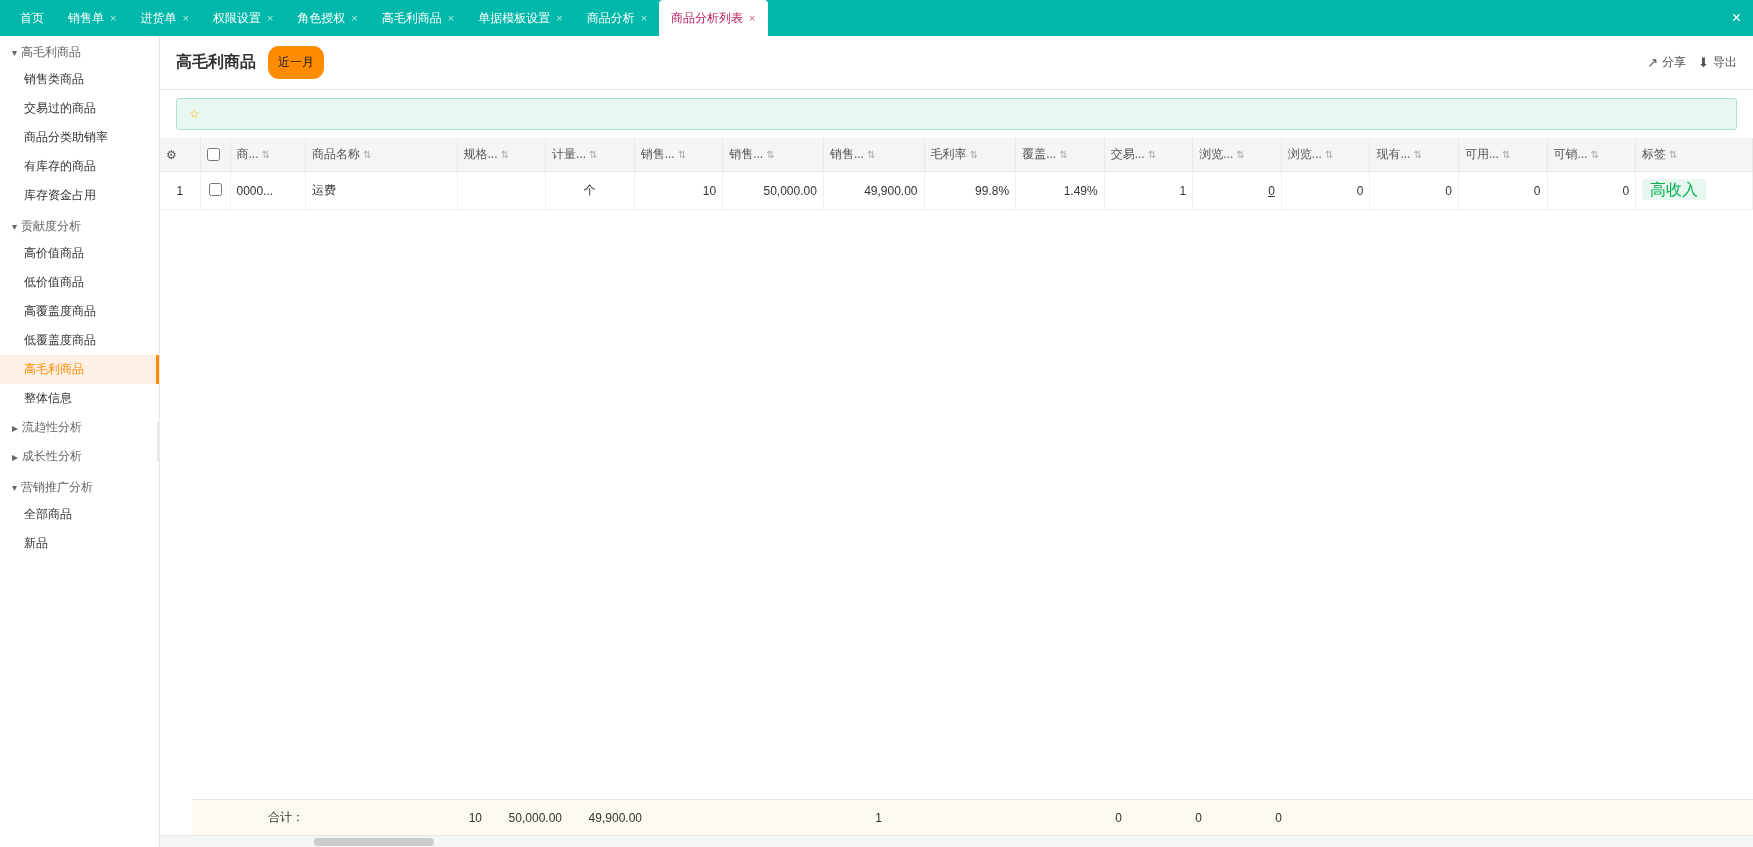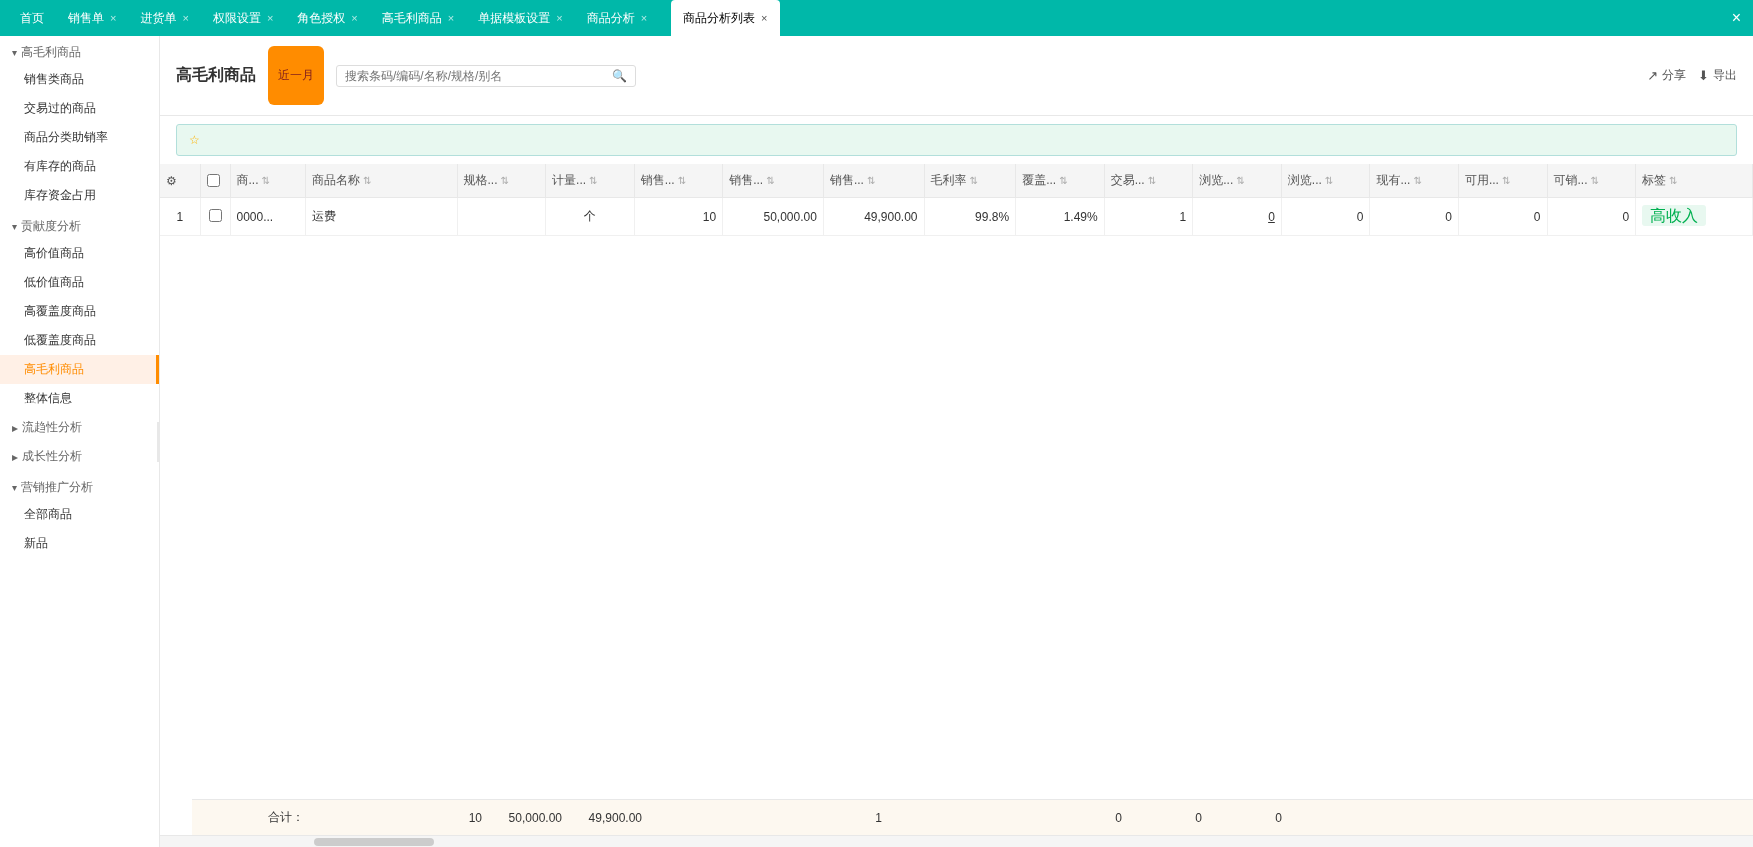--- a/index.html
+++ b/index.html
@@ -21,23 +21,22 @@
       display: flex;
       align-items: center;
       cursor: pointer;
       white-space: nowrap;
       color: white;
       font-size: 13px;
       position: relative;
     }
     .top-nav .nav-item.active {
       background: white;
-      color: #000000;
+      color: #be185d;
       border-radius: 4px 4px 0 0;
-      margin-left: 12px;
     }
     .top-nav .nav-item .close-x {
       margin-left: 6px;
       font-size: 11px;
       opacity: 0.7;
     }
     .top-nav .nav-spacer { flex: 1; }
     .top-nav .nav-close {
       padding: 0 12px;
       height: 36px;
@@ -128,24 +127,24 @@
       border-bottom: 1px solid #e8e8e8;
       background: white;
     }
     .content-title {
       font-size: 16px;
       font-weight: bold;
       color: #333;
     }
     .filter-btn {
       background: #ff8c00;
-      color: #7f1d1d;
+      color: #0f172a;
       border: none;
-      border-radius: 6px;
-      padding: 21px 10px;
+      border-radius: 11px;
+      padding: 8px 10px;
       cursor: pointer;
       font-size: 12px;
     }
     .search-bar {
       display: flex;
       align-items: center;
       border: 1px solid #ddd;
       border-radius: 3px;
       padding: 3px 8px;
       gap: 4px;
@@ -399,24 +398,20 @@
     <div class="sidebar-item">
       <span>新品</span>
     </div>
   </div>
 
   <div class="content-area">
 
     <div class="content-header">
       <span class="content-title">高毛利商品</span>
       <button class="filter-btn">近一月</button>
-      <div class="search-bar">
-        <input type="text" placeholder="搜索条码/编码/名称/规格/别名" style="">
-        <span style="color:#aaa;cursor:pointer;">🔍</span>
-      </div>
       <div class="header-actions">
         <div class="action-btn">
           <span style="font-size:13px;">↗</span>
           <span>分享</span>
         </div>
         <div class="action-btn">
           <span style="font-size:13px;">⬇</span>
           <span>导出</span>
         </div>
       </div>

